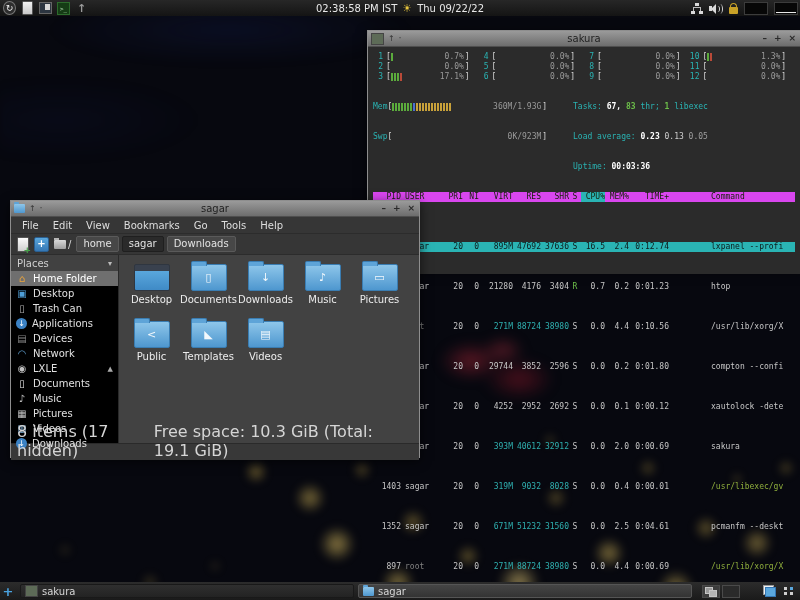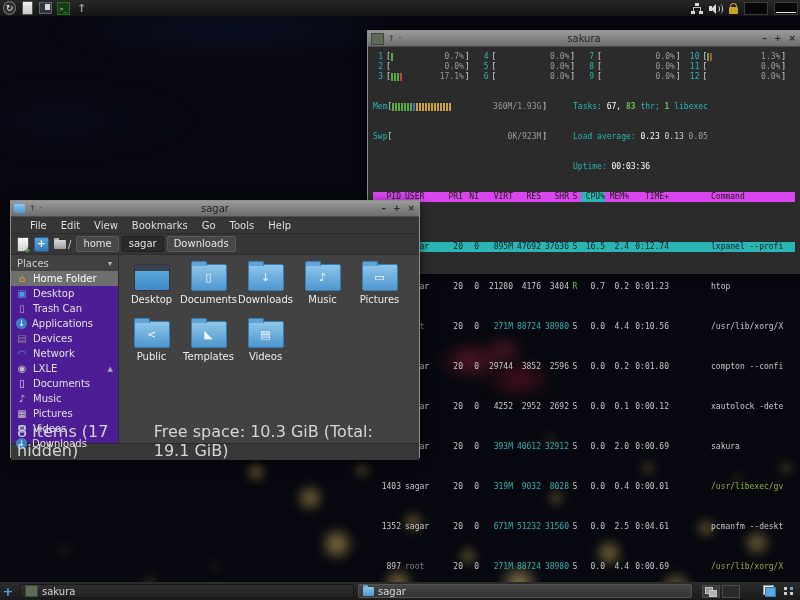--- a/index.html
+++ b/index.html
@@ -99,55 +99,55 @@
   .mbody .mpct{position:absolute;right:1px;color:#9a9a9a;padding-left:36px;}
   .mbars{position:absolute;left:0;top:1px;height:8px;display:flex;gap:1px;}
   .bar{width:2px;height:8px;display:inline-block;}
   .bar-g{background:#5bab3c;} .bar-r{background:#b94a38;} .bar-b{background:#4a6fd0;} .bar-y{background:#c8a13a;}
   .mlabel{color:#2ab4b4;}
   .wbody{position:relative;width:150px;height:10px;display:inline-block;}
   .wbody .mpct{position:absolute;right:1px;color:#9a9a9a;}
   .statszone{display:flex;}
   .leftmeters{width:200px;}
   .sline .cy{color:#2ab4b4;}
-  .sline .wb{color:#fff;font-weight:normal;}
+  .sline .wb{color:#fff;font-weight:bold;}
   .sline .gn{color:#6dbf4a;font-weight:bold;}
   .sline .dim{color:#cfcfcf;}
   .sline .dim2{color:#9f9f9f;margin-top:13px;}
   .hgap{height:10px;}
   .prow,.phead{display:grid;grid-template-columns:28px 44px 18px 16px 34px 28px 28px 12px 24px 24px 40px 1fr;height:10px;}
   .phead{background:#d946ef;color:#16200a;}
   .phead .sort{background:#2ab4b4;}
   .r{text-align:right;} .l{text-align:left;padding-left:4px;} .c{text-align:center;}
   .c-cmd{padding-left:6px;overflow:hidden;margin-left:36px;}
   .prow.sel{background:#2ab4b4;}
   .prow.sel span{color:#0d1a1a;}
   .prow .c-s.run{color:#6dbf4a;}
   .prow.u-root .c-user{color:#808080;}
   .prow.num-cyan .c-virt,.prow.num-cyan .c-res,.prow.num-cyan .c-shr{color:#2fb0b0;}
   .prow.cmd-green .c-cmd{color:#8fae3c;}
   
   #fm{left:10px;top:200px;width:408px;height:256px;z-index:20;background:#3e3e3e;}
   .menubar{height:16px;background:#363636;display:flex;align-items:center;gap:14px;
-    padding-left:19px;font-size:10px;color:#dedede;border-bottom:1px solid #2c2c2c;}
+    padding-left:11px;font-size:10px;color:#dedede;border-bottom:1px solid #2c2c2c;}
   .toolbar{height:20px;background:#363636;display:flex;align-items:center;gap:5px;
     padding:0 6px;border-bottom:1px solid #2c2c2c;font-size:10px;color:#ddd;}
   .newtab{width:10px;height:13px;background:linear-gradient(#fafafa,#cfcfcf);border:1px solid #555;
     position:relative;border-radius:1px;}
   .newtab:after{content:"+";position:absolute;right:-3px;bottom:-4px;color:#43a047;font-weight:bold;font-size:9px;}
   .upbtn{width:13px;height:13px;background:linear-gradient(#5aa7dd,#3577b4);border:1px solid #2a5f91;border-radius:2px;
     color:#fff;font-size:10px;font-weight:bold;display:flex;align-items:center;justify-content:center;line-height:1;}
   .rootbtn{display:flex;align-items:center;gap:2px;}
   .grayfolder{width:12px;height:9px;background:linear-gradient(#d8d8d8,#9e9e9e);border-radius:1px;position:relative;}
   .grayfolder:before{content:"";position:absolute;top:-2px;left:0;width:5px;height:2px;background:#b5b5b5;}
   .crumb{font-size:10px;color:#e2e2e2;background:#474747;border:1px solid #5a5a5a;border-radius:2px;
     padding:1px 6px;line-height:12px;}
   .crumb.pressed{background:#2a2a2a;border-color:#1f1f1f;}
   .fmbody{display:flex;height:188px;}
-  .sidebar{width:107px;background:#4c1d95;border-right:1px solid #2a2a2a;font-size:10px;color:#e0e0e0;}
+  .sidebar{width:107px;background:#000000;border-right:1px solid #2a2a2a;font-size:10px;color:#e0e0e0;}
   .places-hd{height:16px;display:flex;align-items:center;padding:0 6px;color:#cfcfcf;background:#414141;}
   .places-hd .caret{margin-left:auto;font-size:8px;color:#bbb;}
   .sitem{height:15px;display:flex;align-items:center;gap:5px;padding-left:5px;}
   .sitem.selected{background:#6f6f6f;color:#fff;}
   .sic{width:12px;display:inline-flex;justify-content:center;font-size:10px;line-height:1;}
   .i-home{color:#e8a33d;} .i-desktop{color:#4f9fd8;} .i-trash{color:#b0b0b0;} .i-dev{color:#8a8a8a;}
   .i-net{color:#66aadd;} .i-disc{color:#c0c0c0;} .i-page{color:#e6e6e6;} .i-music{color:#cccccc;}
   .i-pic{color:#c8c8c8;} .i-vid{color:#7fb0d8;}
   .i-round{background:#3b82c4;color:#fff;border-radius:50%;width:11px;height:11px;font-size:8px;
     display:inline-flex;align-items:center;justify-content:center;}
@@ -202,20 +202,25 @@
         <span class="doc"></span>
       </span>
     <span class="pic">
         <span class="winic"></span>
       </span>
     <span class="pic">
         <span class="term">&gt;_</span>
       </span>
     <span class="pic uparrow">↑</span>
   </div>
+  <div class="pcenter">
+    <span>02:38:58 PM IST</span>
+    <span class="sun">☀</span>
+    <span>Thu 09/22/22</span>
+  </div>
   <div class="pr">
     <span class="lan">
         <i></i>
         <i></i>
         <i></i>
       </span>
     <span class="vol">
         <span class="cone"></span>
         <span class="tri"></span>
         <span class="w1"></span>

